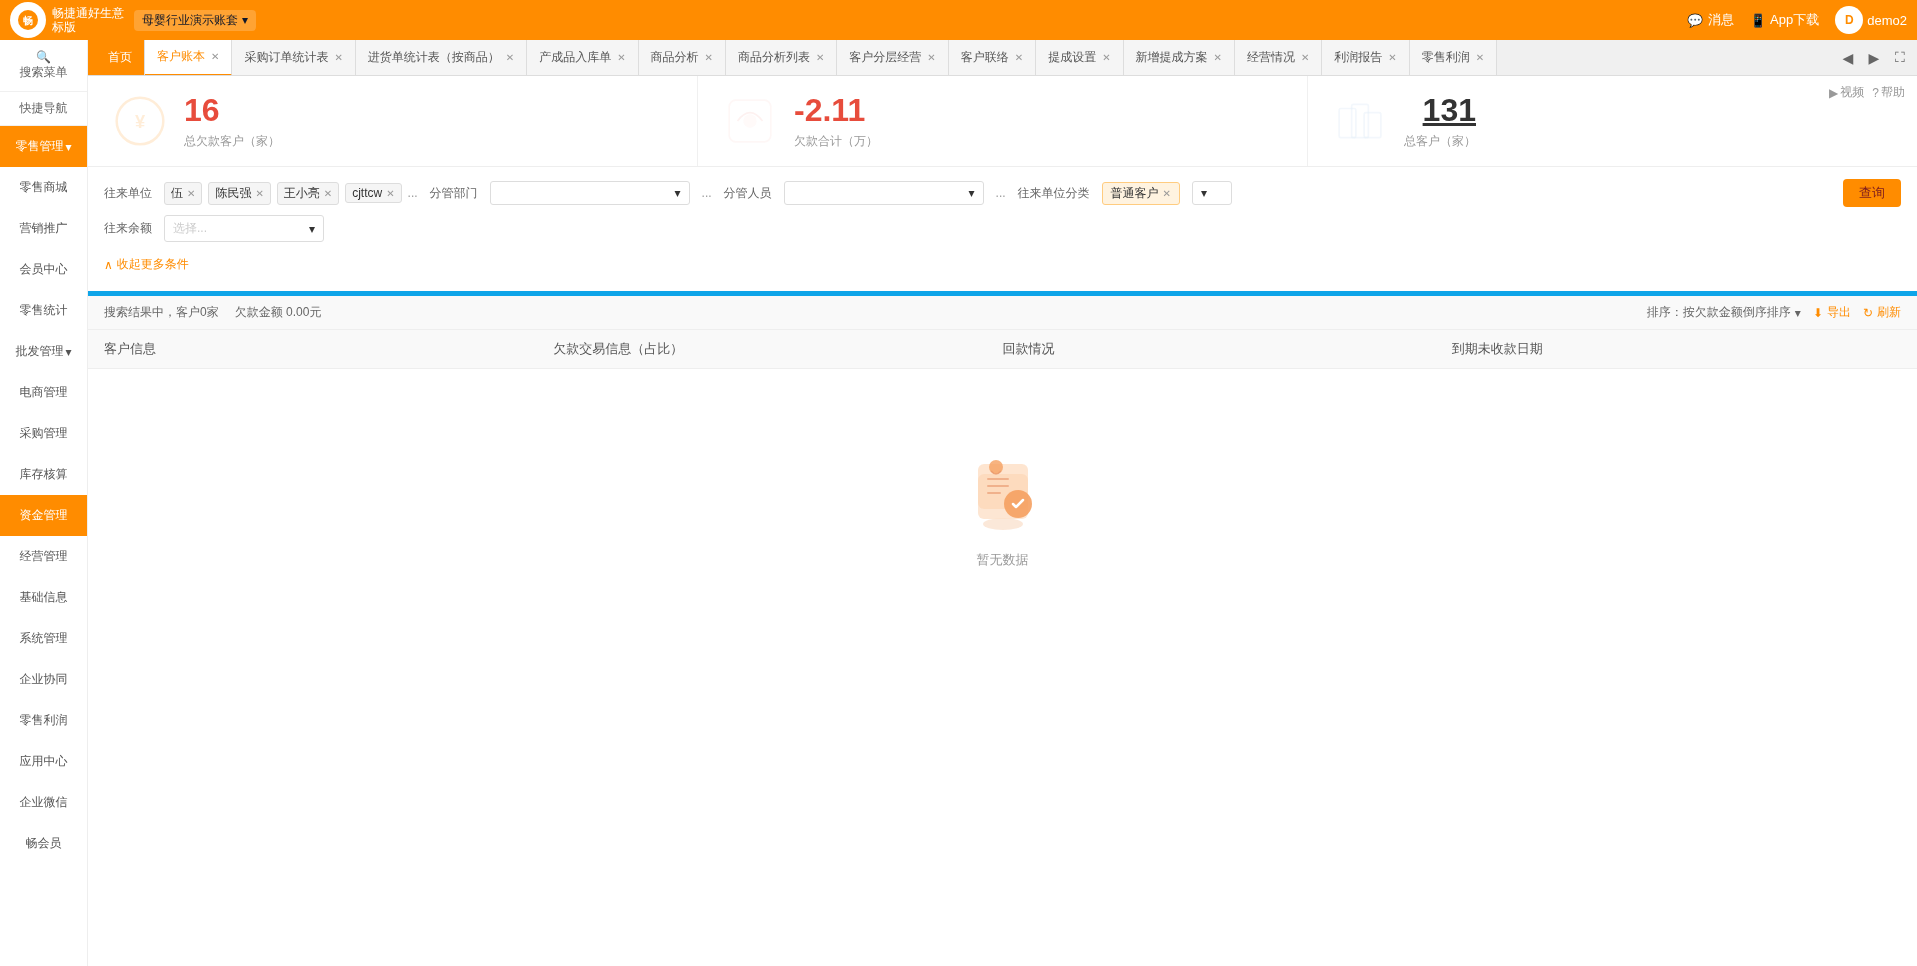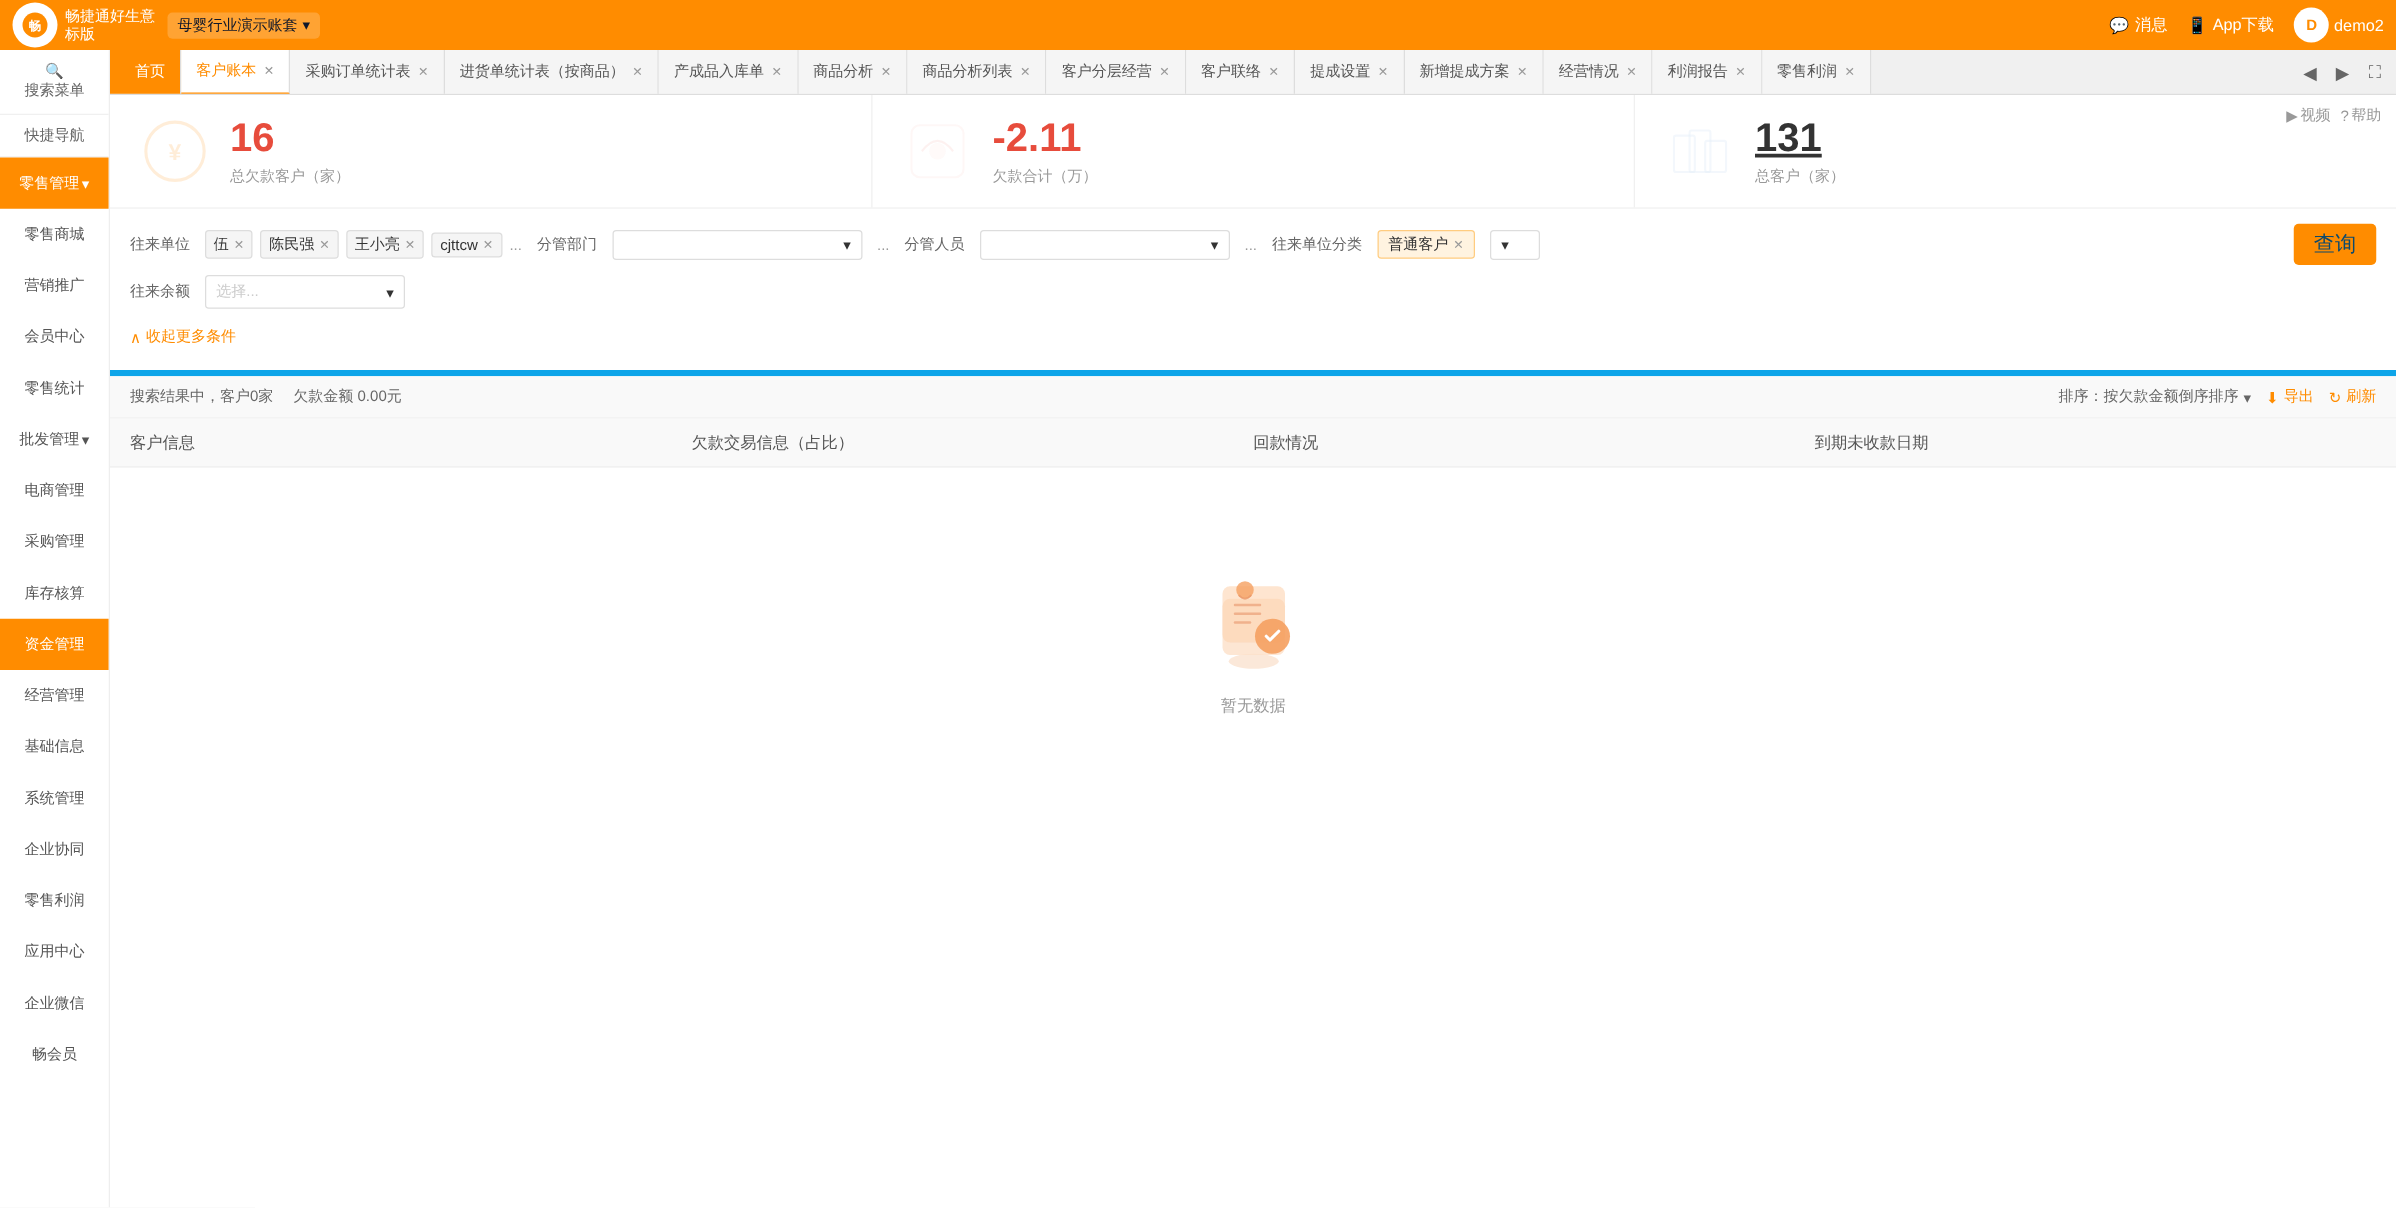--- a/index.html
+++ b/index.html
@@ -38,21 +38,21 @@
     .tab-close { font-size: 10px; color: #999; cursor: pointer; margin-left: 2px; }
     .tab-bar-actions { margin-left: auto; display: flex; align-items: center; gap: 4px; padding: 0 6px; }
     .tab-bar-btn { width: 22px; height: 22px; display: flex; align-items: center; justify-content: center; cursor: pointer; color: #666; font-size: 14px; }
 
     
     .page-content { flex: 1; background: #f8f8f8; overflow-y: auto; display: flex; flex-direction: column; }
 
     
     .stats-bar { display: flex; background: #fff; border-bottom: 1px solid #eee; align-items: stretch; min-height: 90px; }
     .stat-item { flex: 1; display: flex; align-items: center; padding: 16px 24px; gap: 16px; border-right: 1px solid #f0f0f0; position: relative; }
-    .stat-item:last-child { border-right: none; }
+    .stat-item:last-child { border-right: none; text-align: right; }
     .stat-icon { width: 56px; height: 56px; display: flex; align-items: center; justify-content: center; opacity: 0.15; }
     .stat-icon svg { width: 50px; height: 50px; }
     .stat-info { display: flex; flex-direction: column; }
     .stat-value { font-size: 32px; font-weight: bold; color: #e74c3c; }
     .stat-value.negative { color: #e74c3c; }
     .stat-value.black { color: #333; text-decoration: underline; }
     .stat-label { font-size: 12px; color: #999; margin-top: 4px; }
     .stat-right-actions { position: absolute; top: 8px; right: 12px; display: flex; gap: 8px; font-size: 12px; color: #999; cursor: pointer; }
     .stat-right-actions span { display: flex; align-items: center; gap: 2px; }
 
@@ -363,21 +363,21 @@
             </div>
             <span class="filter-dots">...</span>
             <span class="filter-label">往来单位分类</span>
             <div class="filter-category-tag">
               <span>普通客户</span>
               <span class="filter-tag-x">✕</span>
             </div>
             <div class="filter-select" style="min-width:40px;">
               <span>▾</span>
             </div>
-            <button style="background:#ff8c00;color:#0c4a6e;border:none;border-radius:4px;padding:5px 16px;font-size:17px;cursor:pointer;margin-left:auto;">
+            <button style="background:#ff8c00;color:#7f1d1d;border:none;border-radius:4px;padding:5px 16px;font-size:13px;cursor:pointer;margin-left:auto;">
               <span>查询</span>
             </button>
           </div>
           <div class="filter-row">
             <span class="filter-label">往来余额</span>
             <div class="filter-select" style="min-width:160px;">
               <span style="color:#ccc;font-size:12px;">选择...</span>
               <span style="margin-left:auto;">▾</span>
             </div>
           </div>

